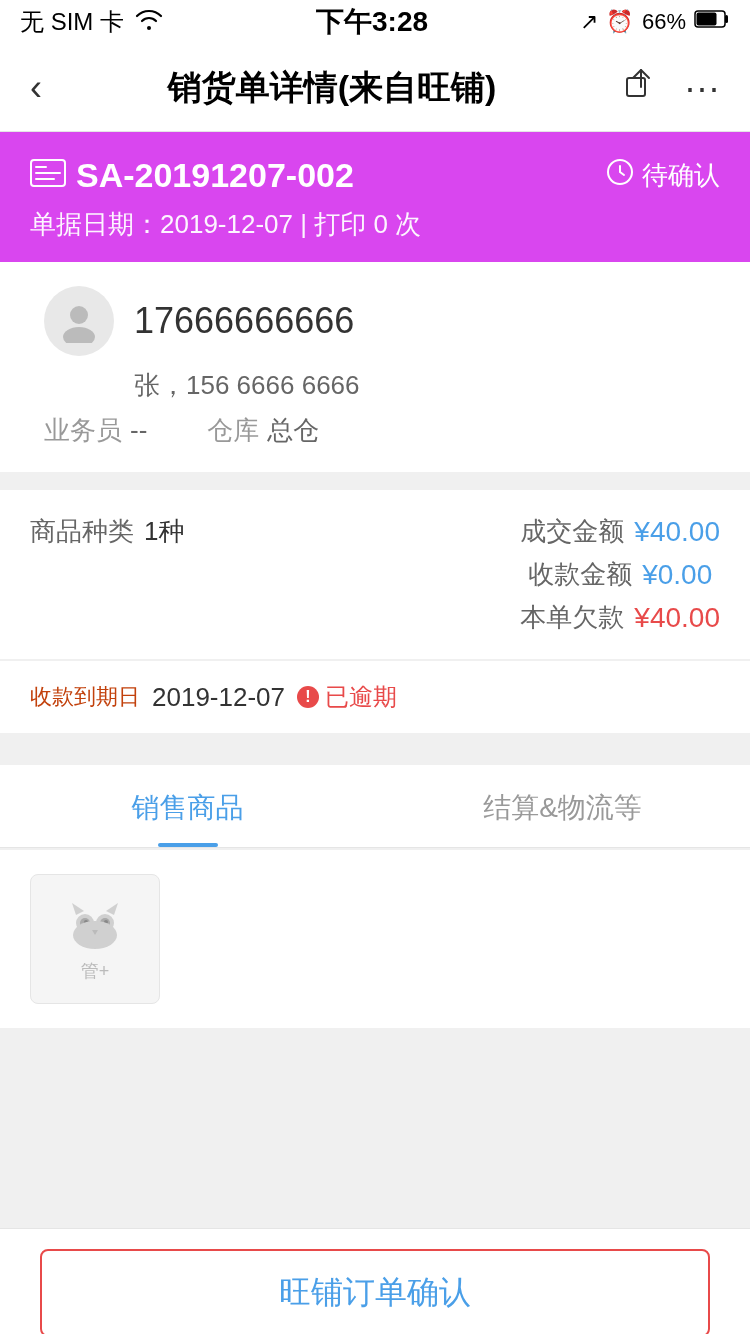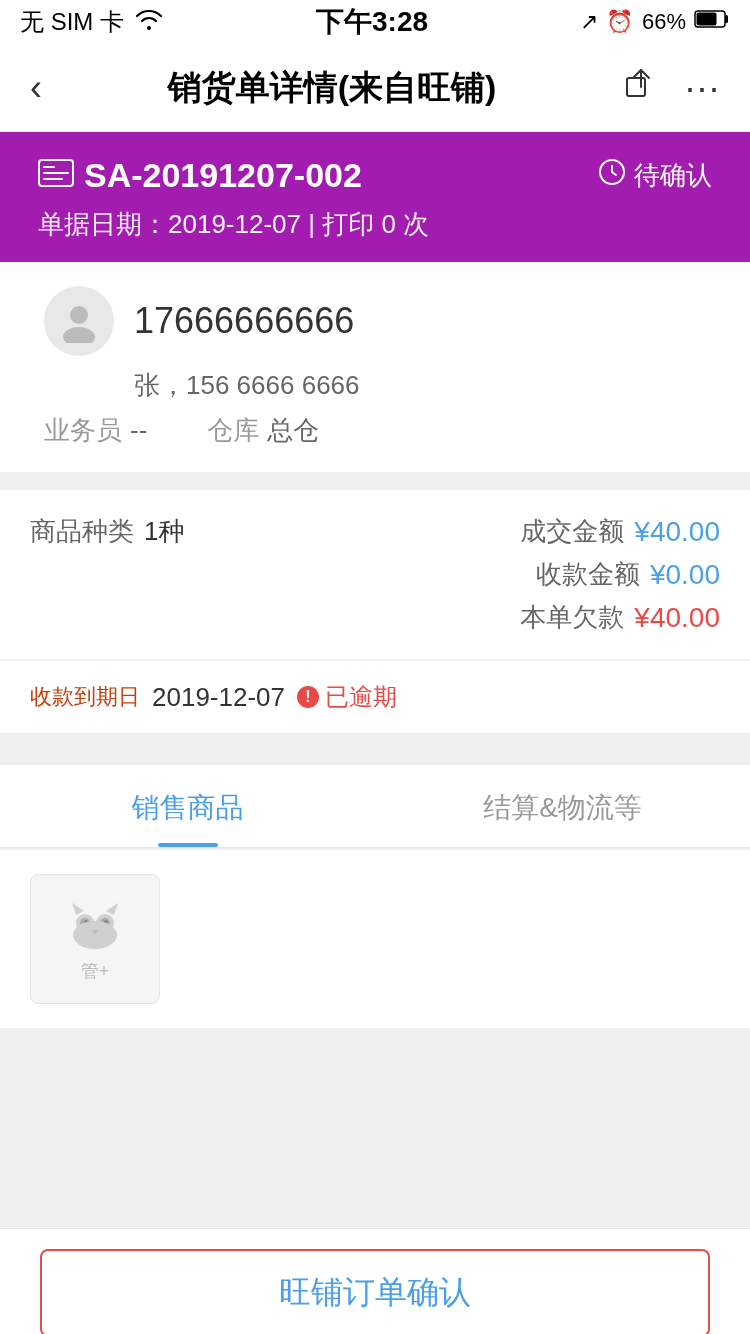--- a/index.html
+++ b/index.html
@@ -36,22 +36,22 @@
       justify-content: space-between;
       padding: 0 30px;
       border-bottom: 1px solid #e5e5e5;
     }
     .nav-title { font-size: 34px; font-weight: 600; color: #000; }
     .nav-left, .nav-right { display: flex; align-items: center; gap: 24px; }
     .nav-icon { font-size: 36px; color: #333; cursor: pointer; }
 
     
     .header-card {
-      background: #a21caf;
-      padding: 24px 38px 20px;
+      background: #d946ef;
+      padding: 24px 30px 20px;
       color: #fff;
     }
     .header-card-top {
       display: flex;
       justify-content: space-between;
       align-items: center;
       margin-bottom: 12px;
     }
     .order-number {
       font-size: 34px;
@@ -118,21 +118,21 @@
       display: flex;
       align-items: flex-start;
       justify-content: space-between;
     }
     .summary-left { display: flex; align-items: center; gap: 10px; }
     .summary-label { font-size: 26px; color: #666; }
     .summary-value { font-size: 26px; color: #333; }
     .summary-right {
       display: flex;
       flex-direction: column;
-      align-items: flex-end;
+      align-items: center;
       gap: 8px;
     }
     .summary-amount-row {
       display: flex;
       align-items: center;
       gap: 10px;
       font-size: 26px;
     }
     .amount-label { color: #666; }
     .amount-value { color: #4A9FE8; font-size: 28px; }

